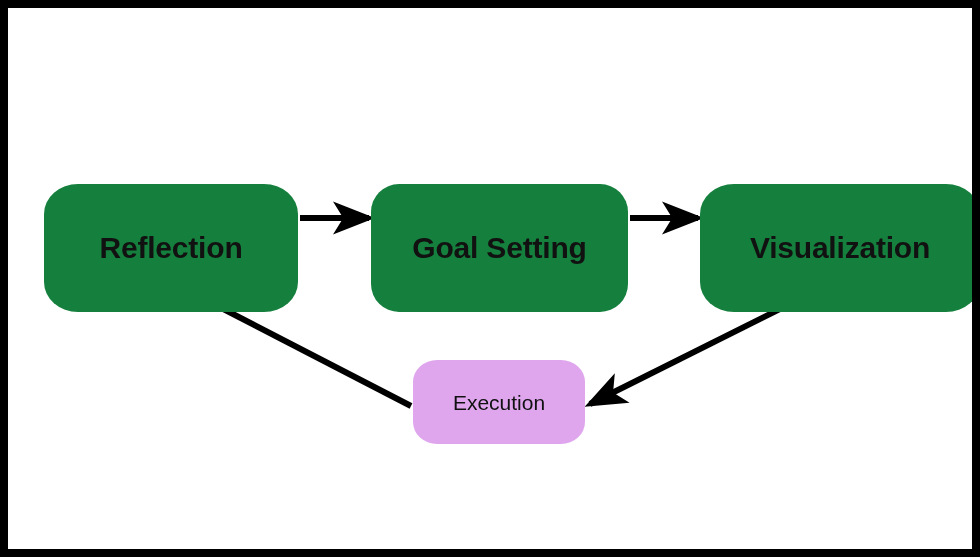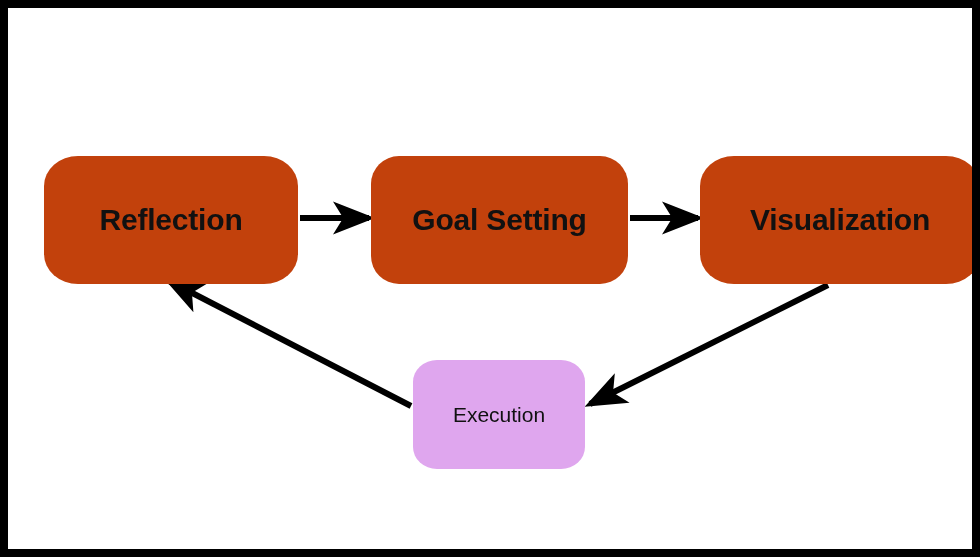--- a/index.html
+++ b/index.html
@@ -51,41 +51,42 @@
     position: absolute;
     display: flex;
     align-items: center;
     justify-content: center;
     text-align: center;
     box-sizing: border-box;
     color: #111111;
     user-select: none;
   }
   .node-primary {
-    background: #c2410c;
+    background: #15803d;
     border-radius: 34px / 30px;
     font-weight: bold;
     font-size: 30px;
     letter-spacing: -0.2px;
+    margin-top: 28px;
   }
   .node-secondary {
     background: #dfa6ee;
     border-radius: 24px / 22px;
     font-weight: normal;
     font-size: 21px;
   }
   .node-label {
     display: block;
     line-height: 1;
     padding: 0 6px;
   }
   #node-reflection   { left: 36px;  top: 148px; width: 254px; height: 128px; }
   #node-goal-setting { left: 363px; top: 148px; width: 257px; height: 128px; border-radius: 28px; }
   #node-visualization{ left: 692px; top: 148px; width: 280px; height: 128px; }
-  #node-execution    { left: 405px; top: 352px; width: 172px; height: 109px;  }
+  #node-execution    { left: 405px; top: 352px; width: 172px; height: 84px;  }
 </style>
 </head>
 <body>
 
 <div id="canvas">
 
   <div id="stage">
 
     <svg id="edges" viewBox="0 0 980 557" aria-hidden="true">
       <defs>

